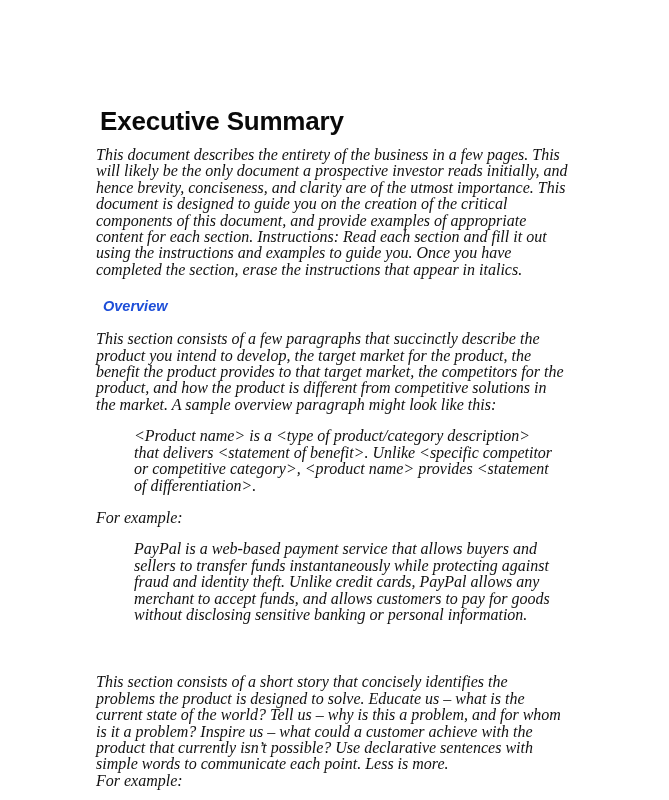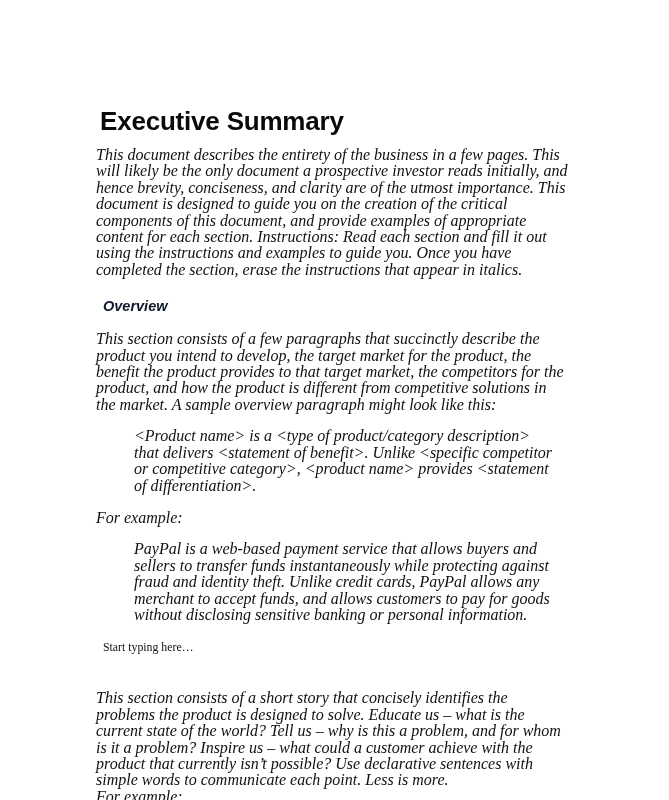--- a/index.html
+++ b/index.html
@@ -43,21 +43,21 @@
   }
 
   
   .section-heading {
     font-family: "Liberation Sans", "DejaVu Sans", sans-serif;
     font-weight: bold;
     font-style: italic;
     font-size: 14.5px;
     line-height: 18px;
     margin: 0 0 0 7px;
-    color: #0f172a;
+    color: #1d4ed8;
   }
 
   
   .para {
     font-style: italic;
     font-size: 16px;
     line-height: 16.4px;
     margin: 0;
     text-align: left;
     color: #101010;
@@ -112,21 +112,20 @@
     <div class="gap-md"></div>
 
     <p class="para">For example:</p>
 
     <div class="gap-sm"></div>
 
     <p class="para indented">PayPal is a web-based payment service that allows buyers and sellers to transfer funds instantaneously while protecting against fraud and identity theft. Unlike credit cards, PayPal allows any merchant to accept funds, and allows customers to pay for goods without disclosing sensitive banking or personal information.</p>
 
     <div class="gap-md"></div>
 
-    <p class="prompt-line">Start typing here…</p>
 
     <div class="gap-before-h"></div>
 
 
     <div class="gap-after-h"></div>
 
     <p class="para">This section consists of a short story that concisely identifies the problems the product is designed to solve. Educate us – what is the current state of the world? Tell us – why is this a problem, and for whom is it a problem? Inspire us – what could a customer achieve with the product that currently isn’t possible? Use declarative sentences with simple words to communicate each point. Less is more.</p>
 
     <p class="para">For example:</p>
 

